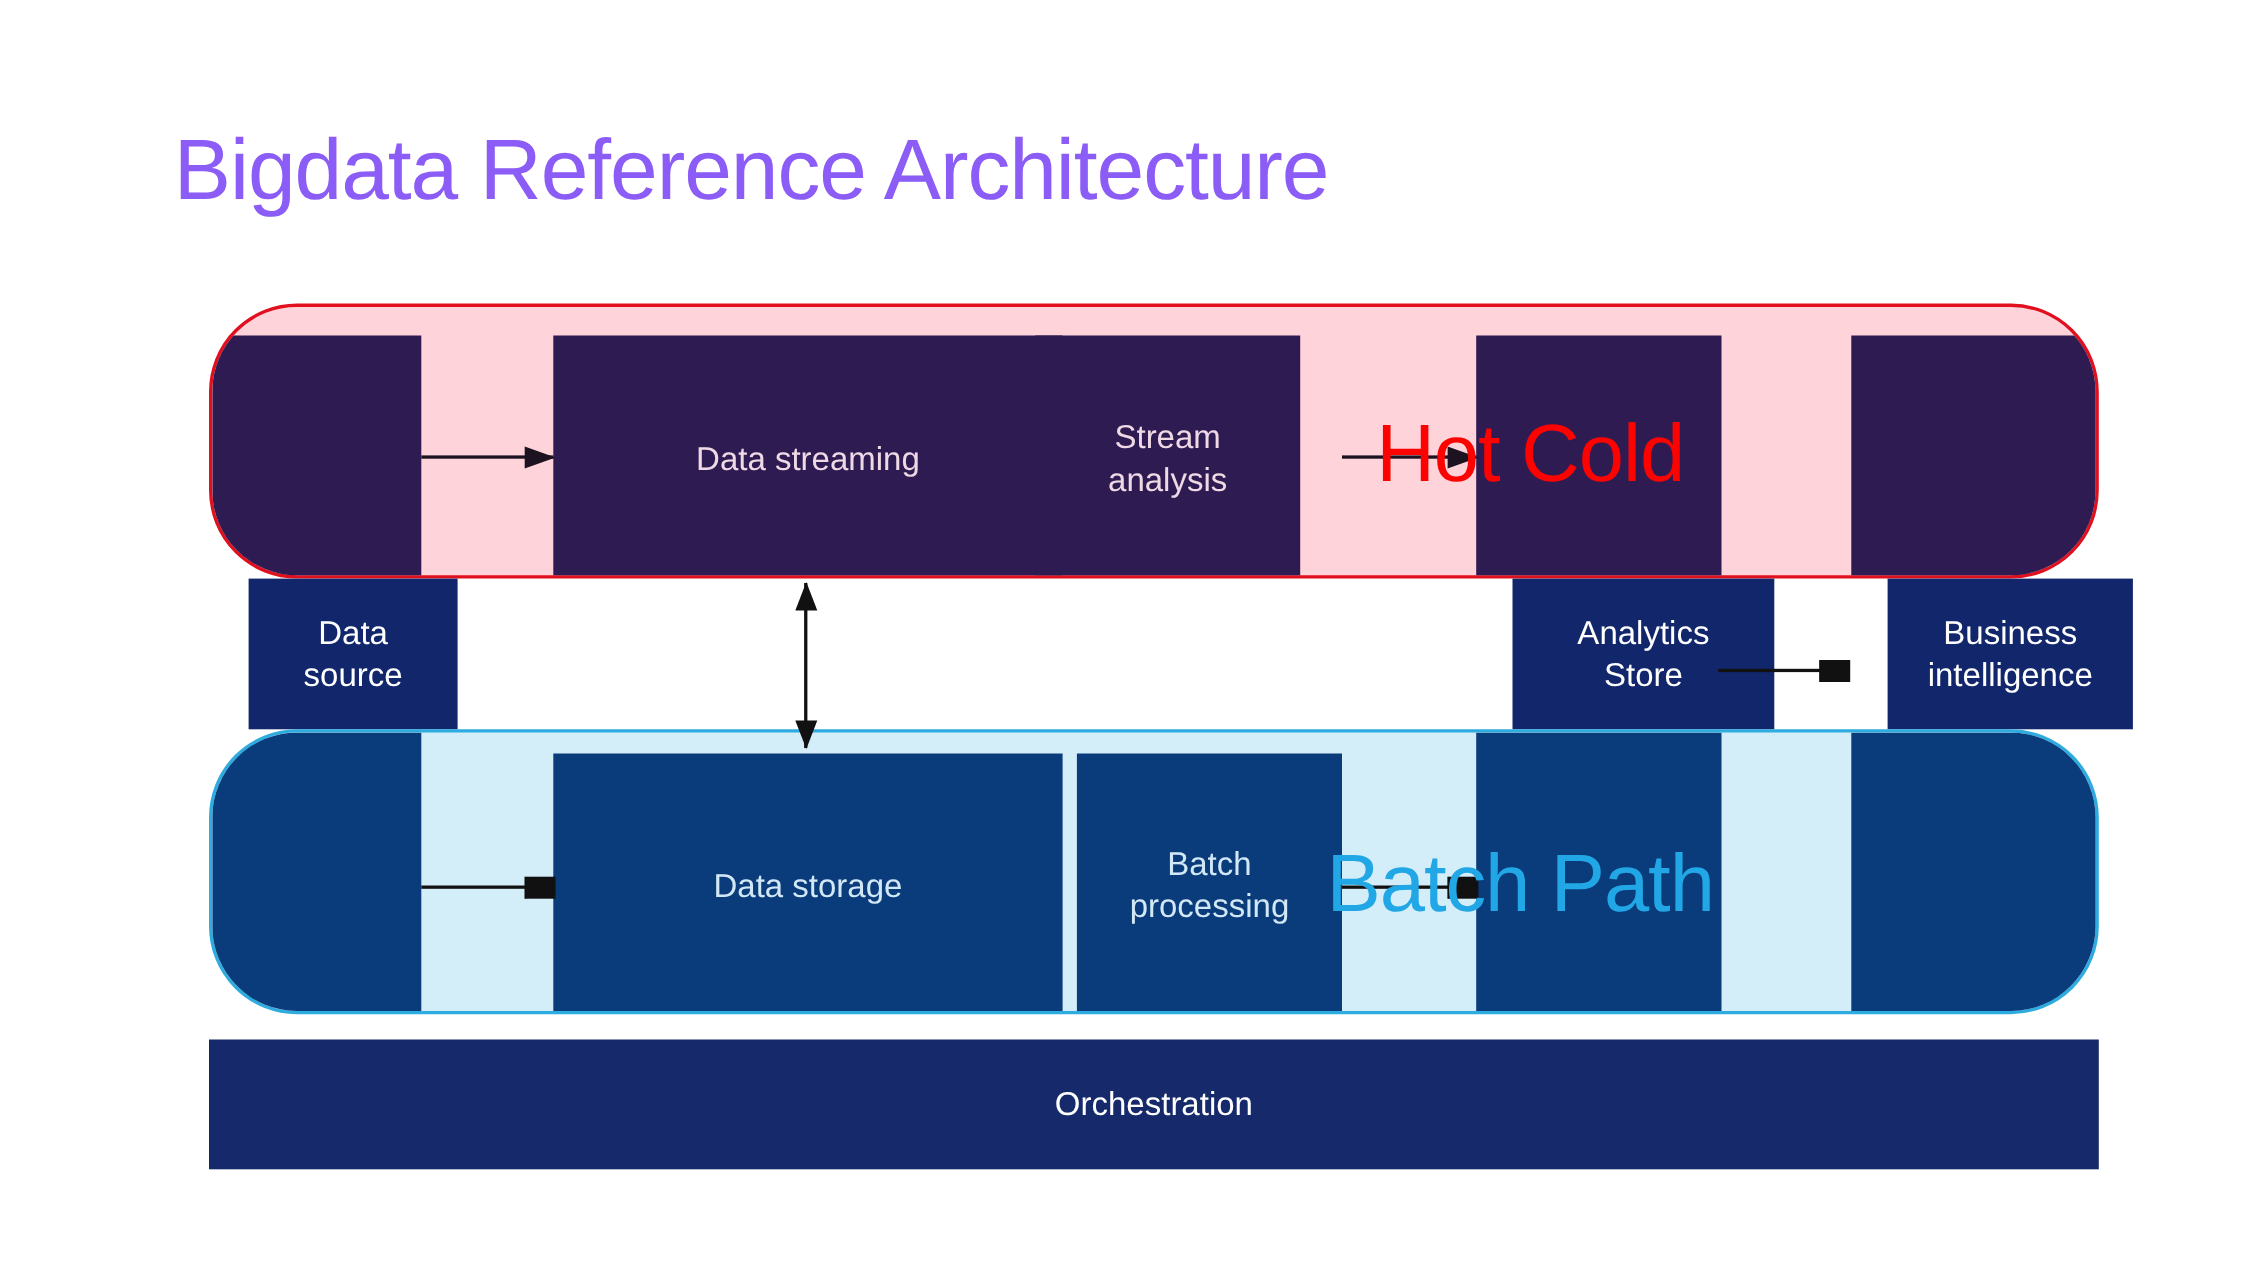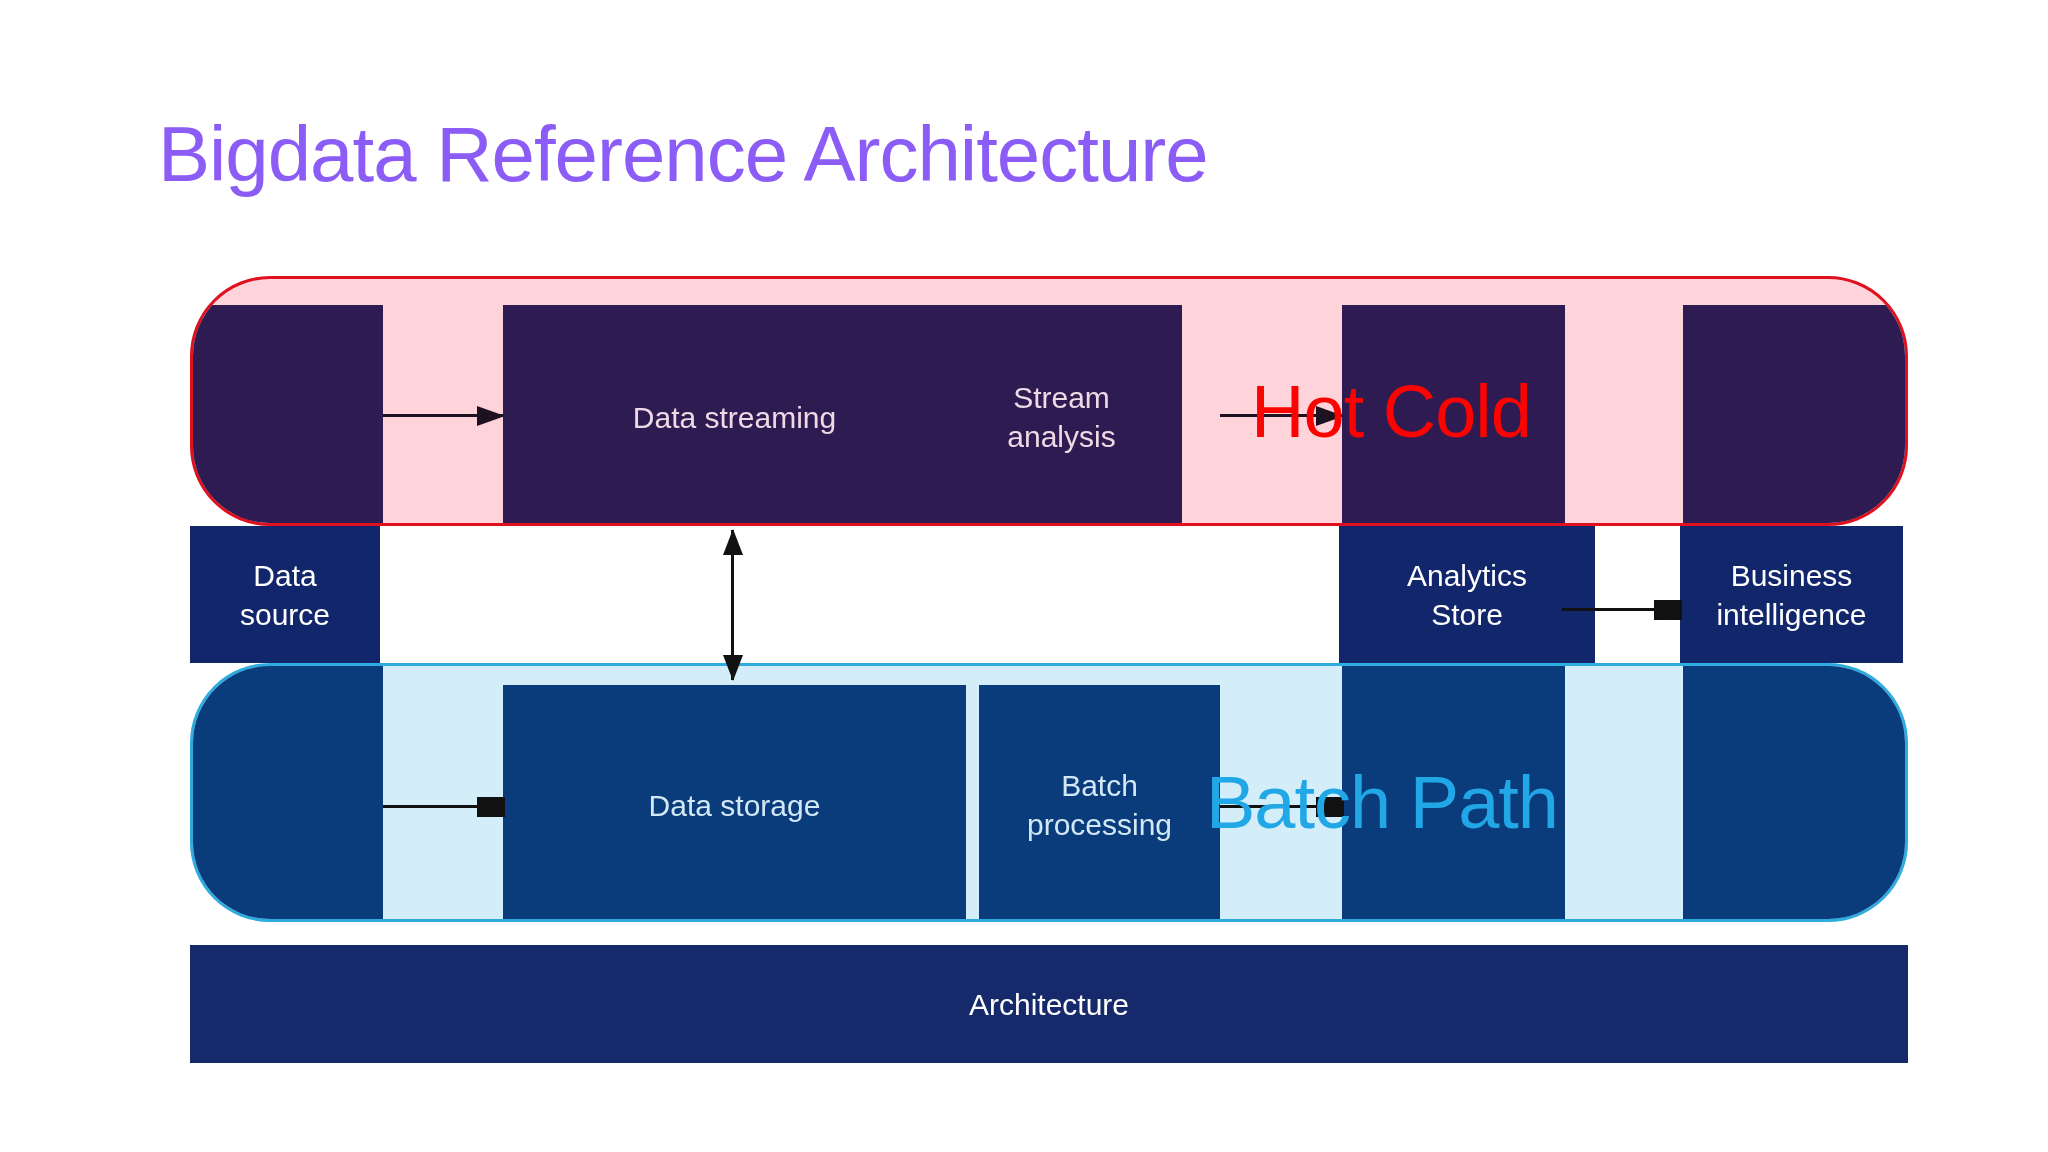--- a/index.html
+++ b/index.html
@@ -21,21 +21,21 @@
   }
   .band.hot  { top:276px; height:250px; background:#ffd3da; border:3px solid #e0101e; }
   .band.cold { top:663px; height:259px; background:#d4eef9; border:3px solid #2eace0; }
 
   
   .box {
     position:absolute; display:flex; align-items:center; justify-content:center;
     box-sizing:border-box; text-align:center;
   }
   .purple { background:#2d1b52; }
-  .navy   { background:#12276b; }
+  .navy   { background:#12276b;margin-left:36px; }
   .cblue  { background:#0a3b7b; }
 
   .node-label { font-size:30px; font-weight:400; line-height:1.3; }
   .hot-label-text  { color:#efd9e5; }
   .cold-label-text { color:#d2e8f6; }
   .white-label-text{ color:#ffffff; }
 
   
   .h-col1 { left:0;      top:26px; width:190px; height:224px; }
   .h-str  { left:310px;  top:26px; width:463px; height:224px; }
@@ -45,21 +45,21 @@
 
   
   .c-col1 { left:0;      top:0;    width:190px; height:259px; }
   .c-sto  { left:310px;  top:19px; width:463px; height:240px; }
   .c-bat  { left:786px;  top:19px; width:241px; height:240px; padding:0 45px;align-items:center; }
   .c-col4 { left:1149px; top:0;    width:223px; height:259px; }
   .c-col5 { left:1490px; top:0;    width:228px; height:259px; }
 
   
   .m-col1 { left:190px;  top:526px; width:190px; height:137px; padding:0 48px; }
-  .m-col4 { left:1339px; top:526px; width:256px; height:137px; padding:0 52px;justify-content:center; }
+  .m-col4 { left:1339px; top:526px; width:238px; height:137px; padding:0 52px;justify-content:center; }
   .m-col5 { left:1680px; top:526px; width:223px; height:137px; }
 
   .orchestration {
     left:190px; top:945px; width:1718px; height:118px;
     background:#16296b;
   }
 
   
   .path-caption {
     position:absolute; width:440px; text-align:center;
@@ -151,16 +151,16 @@
 
     <div class="arr-r arr-black" style="left:1027px; top:139px; width:122px;"></div>
 
     <div class="box cblue c-col4"></div>
     <div class="box cblue c-col5"></div>
 
     <div class="path-caption caption-cold">Batch Path</div>
   </div>
 
   <div class="box orchestration">
-    <span class="node-label white-label-text">Architecture</span>
+    <span class="node-label white-label-text">Orchestration</span>
   </div>
 
 </div>
 
 </body></html>

